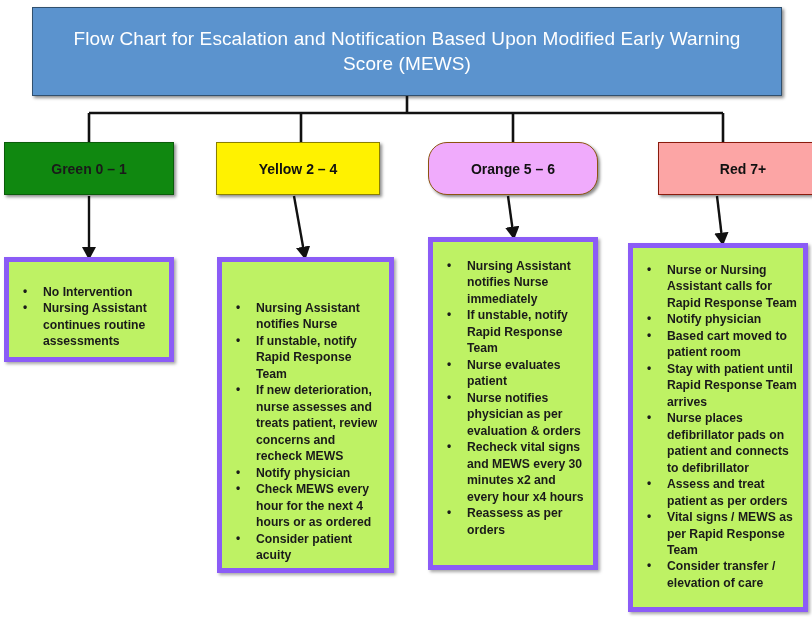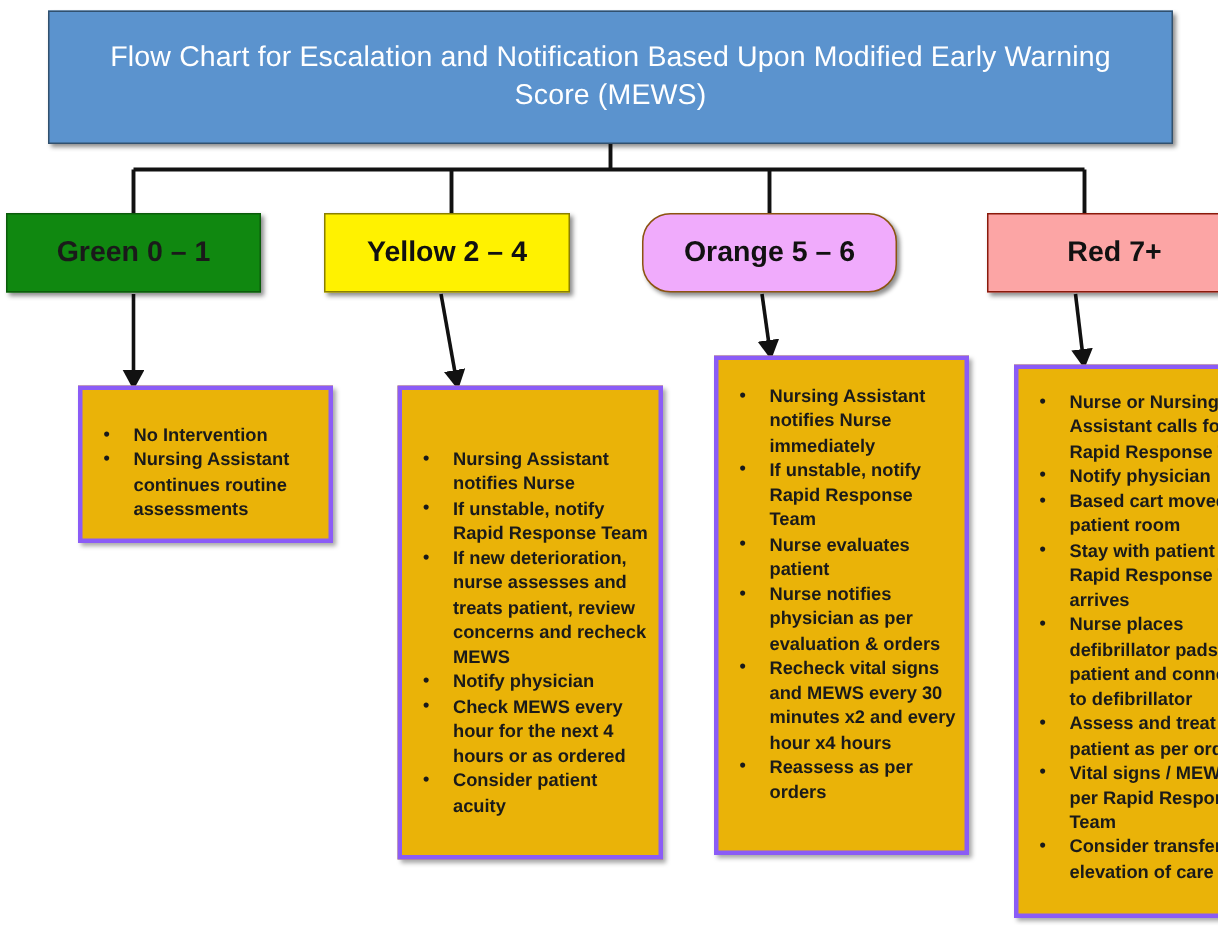--- a/index.html
+++ b/index.html
@@ -58,40 +58,39 @@
     position: absolute;
     height: 53px;
     border: 1px solid #4a3a0a;
     box-sizing: border-box;
     box-shadow: 2px 2px 3px rgba(0,0,0,0.45);
     display: flex;
     align-items: center;
     justify-content: center;
   }
   .cat-label {
-    font-size: 19px;
+    font-size: 14px;
     font-weight: bold;
     color: #111111;
     text-align: center;
   }
   .cat-green  { left: 4px;   top: 142px; width: 170px; background: #108810; border-color: #0a5c0a; }
   .cat-green  .cat-label { color: #1a1a1a; }
   .cat-yellow { left: 216px; top: 142px; width: 164px; background: #FFF200; border-color: #8a7f00; }
   .cat-orange { left: 428px; top: 142px; width: 170px; background: #F7941E; border-color: #8c5310; }
   .cat-red    { left: 638px; top: 142px; width: 170px; background: #EE2B14; border-color: #8a1a0c; }
 
   
   .detail-box {
     position: absolute;
-    background: #eab308;
-    border: 3px solid #8b5cf6;
+    background: #bef264;
+    border: 5px solid #8b5cf6;
     box-sizing: border-box;
     box-shadow: 2px 2px 3px rgba(0,0,0,0.35);
     overflow: hidden;
-    margin-left: 48px;
   }
   .detail-box ul {
     list-style: none;
     margin: 0;
     padding: 0;
   }
   .detail-box li {
     position: relative;
     padding-left: 30px;
     font-size: 12.2px;

